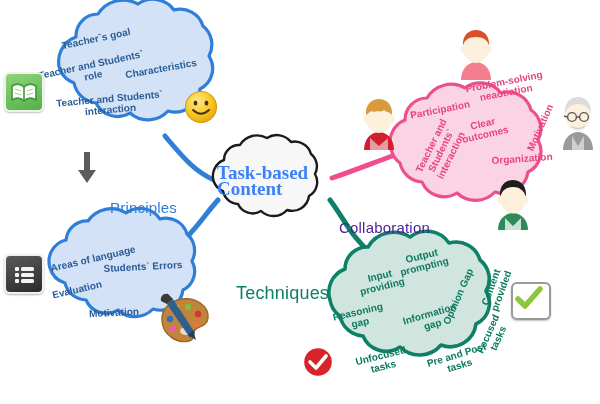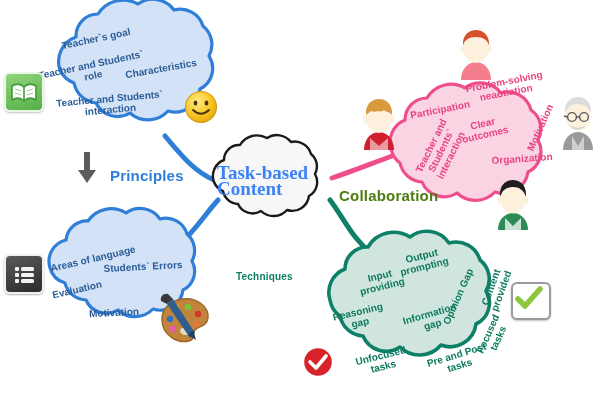--- a/index.html
+++ b/index.html
@@ -4,24 +4,24 @@
 <style>
   html,body{margin:0;padding:0;background:#ffffff;}
   body{width:600px;height:404px;overflow:hidden;
        font-family:"Liberation Sans",sans-serif;}
   #stage{position:relative;width:600px;height:404px;background:#fff;}
   .abs{position:absolute;}
   svg.layer{position:absolute;left:0;top:0;width:600px;height:404px;}
   .lbl{position:absolute;white-space:nowrap;font-weight:bold;letter-spacing:.2px;}
 
   
-  .branch-title{font-size:15px;font-weight:bold;}
+  .branch-title{font-size:15px;font-weight:normal;margin-top:32px;}
   #t-principles{color:#2f7ed8;left:110px;top:167px;font-size:15px;}
-  #t-collab{color:#4d7c0f;left:339px;top:187px;font-size:15px;}
-  #t-tech{color:#0f8068;left:236px;top:271px;font-size:10px;}
+  #t-collab{color:#4c1d95;left:339px;top:187px;font-size:15px;}
+  #t-tech{color:#0f8068;left:236px;top:251px;font-size:18px;}
 
   
   #center-text{position:absolute;left:217px;top:165px;width:115px;
      font-family:"Liberation Serif",serif;
      font-weight:bold;font-size:19px;line-height:16px;color:#3b82f6;}
 
   
   .leaf{position:absolute;text-align:center;line-height:11px;
         font-size:10px;font-weight:bold;transform-origin:center center;}
   .leaf.blue{color:#2a5c96;}

